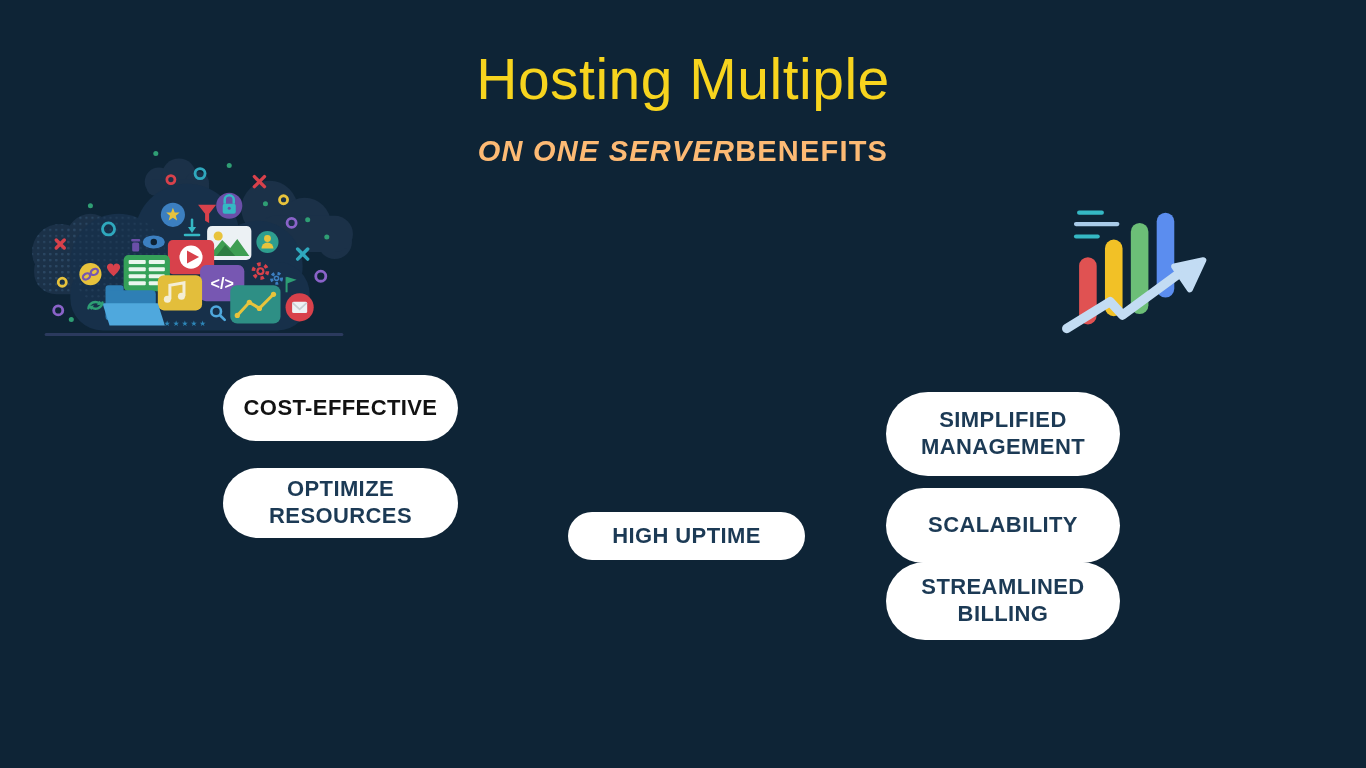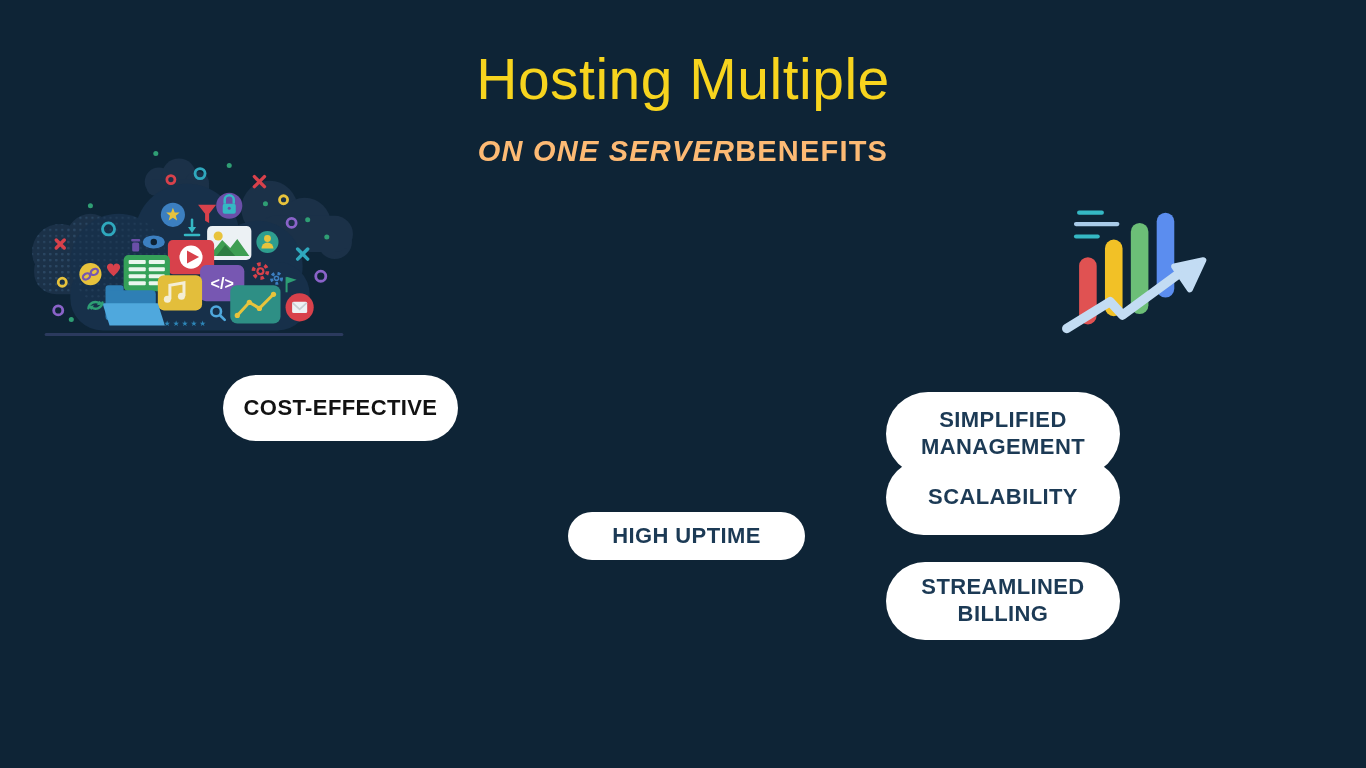--- a/index.html
+++ b/index.html
@@ -72,21 +72,21 @@
     line-height: 1.22;
     letter-spacing: 0.4px;
   }
   .pill-label.near-black { color: #121212; }
 
   .pill-cost        { left: 223px; top: 375px; width: 235px; height: 66px; }
   .pill-optimize    { left: 223px; top: 468px; width: 235px; height: 70px; }
   .pill-centralized { left: 225px; top: 563px; width: 231px; height: 68px; }
   .pill-uptime      { left: 568px; top: 512px; width: 237px; height: 48px; }
   .pill-simplified  { left: 886px; top: 368px; width: 234px; height: 84px; margin-top: 24px; }
-  .pill-scalability { left: 886px; top: 460px; width: 234px; height: 75px; }
+  .pill-scalability { left: 886px; top: 488px; width: 234px; height: 75px; }
   .pill-billing     { left: 886px; top: 562px; width: 234px; height: 78px; }
 </style>
 </head>
 <body>
 
 <div class="canvas">
 
   <header class="header">
     <h1 class="title">
       <span class="title-line">Hosting Multiple</span>
@@ -322,20 +322,23 @@
       <g>
         <polyline points="8,132 50,106 62,119 122,75" fill="none" stroke="#C3DCF3" stroke-width="9" stroke-linecap="round" stroke-linejoin="round"></polyline>
         <polygon points="140,66 112,72 127,94" fill="#C3DCF3" stroke="#C3DCF3" stroke-width="6" stroke-linejoin="round"></polygon>
       </g>
     </svg>
   </div>
 
   <div class="pill pill-cost">
     <span class="pill-label near-black">COST-EFFECTIVE</span>
   </div>
+  <div class="pill pill-optimize">
+    <span class="pill-label">OPTIMIZE RESOURCES</span>
+  </div>
   <div class="pill pill-uptime">
     <span class="pill-label">HIGH UPTIME</span>
   </div>
   <div class="pill pill-simplified">
     <span class="pill-label">SIMPLIFIED MANAGEMENT</span>
   </div>
   <div class="pill pill-scalability">
     <span class="pill-label">SCALABILITY</span>
   </div>
   <div class="pill pill-billing">

